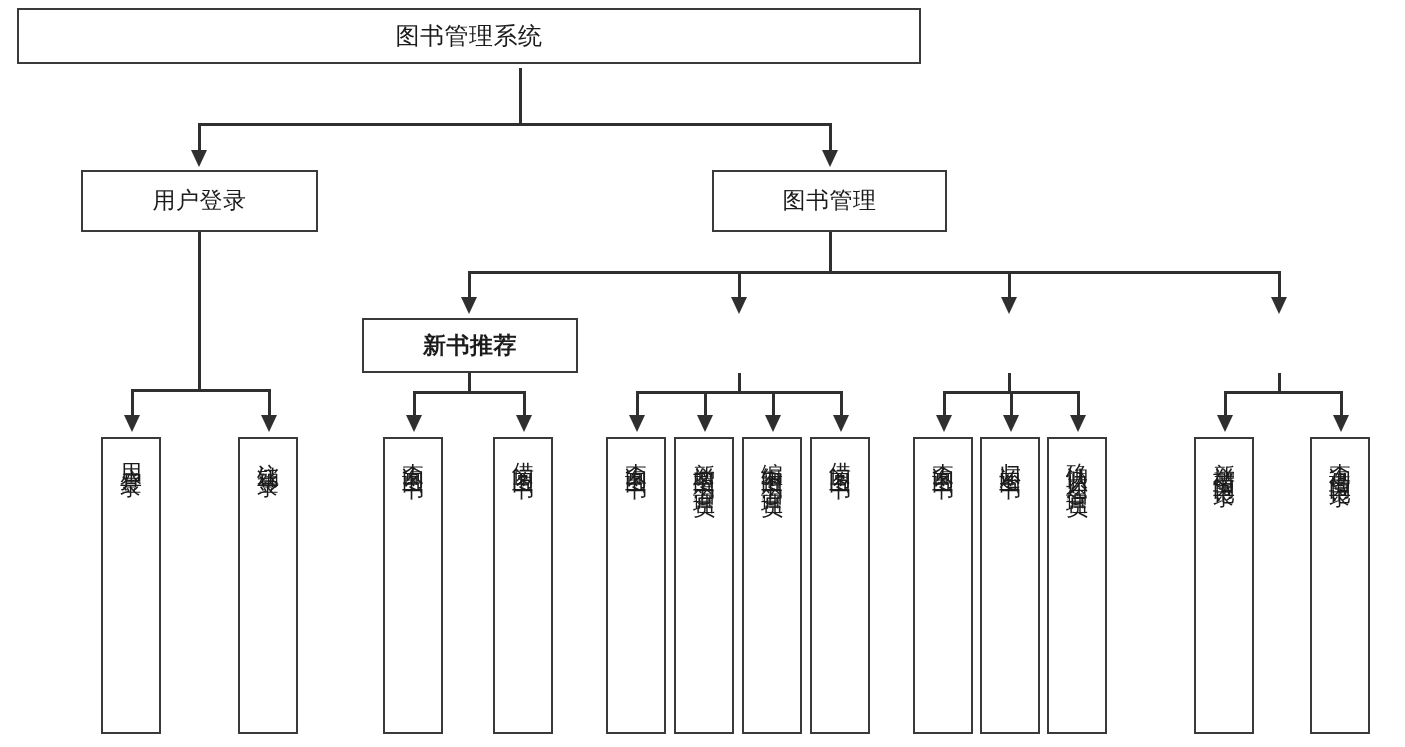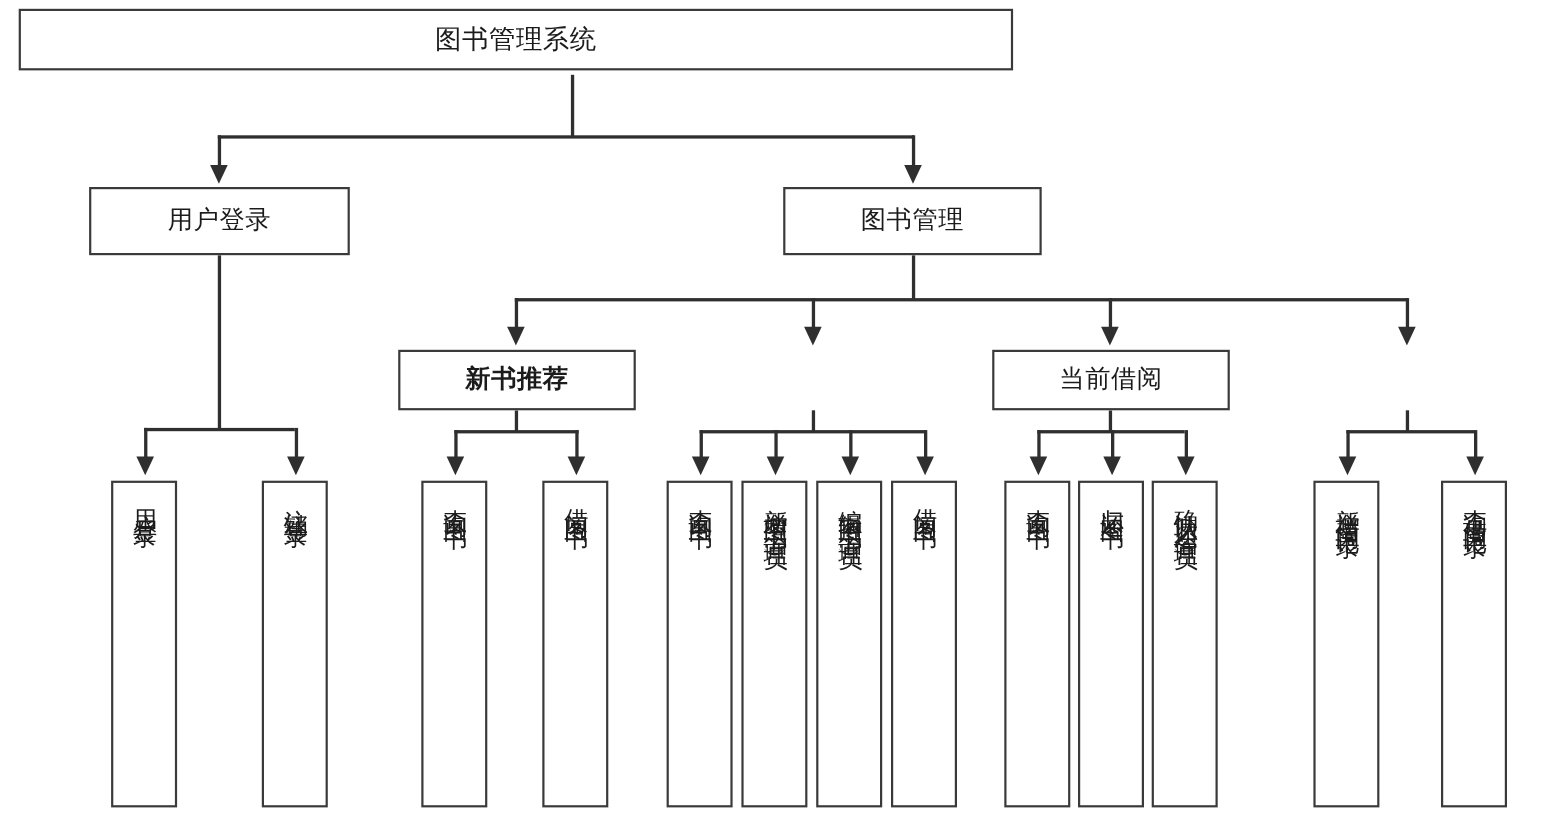--- a/index.html
+++ b/index.html
@@ -125,23 +125,20 @@
   <div class="edge v" style="left:738px; top:271px; height:29px;"></div>
   <div class="arrow" style="left:731px; top:297px;"></div>
   <div class="edge v" style="left:1008px; top:271px; height:29px;"></div>
   <div class="arrow" style="left:1001px; top:297px;"></div>
   <div class="edge v" style="left:1278px; top:271px; height:29px;"></div>
   <div class="arrow" style="left:1271px; top:297px;"></div>
 
   <div class="node h" style="left:362px; top:318px; width:216px; height:55px;font-weight:bold;">
     <span class="label">新书推荐</span>
   </div>
-  <div class="node h" style="left:902px; top:318px; width:216px; height:55px;">
-    <span class="label">当前借阅</span>
-  </div>
 
   <div class="edge v" style="left:468px; top:373px; height:20px;"></div>
   <div class="edge h" style="left:413px; top:391px; width:113px; height:2.5px;"></div>
   <div class="edge v" style="left:413px; top:391px; height:27px;"></div>
   <div class="arrow" style="left:406px; top:415px;"></div>
   <div class="edge v" style="left:523px; top:391px; height:27px;"></div>
   <div class="arrow" style="left:516px; top:415px;"></div>
 
   <div class="edge v" style="left:738px; top:373px; height:20px;"></div>
   <div class="edge h" style="left:636px; top:391px; width:206px; height:2.5px;"></div>

